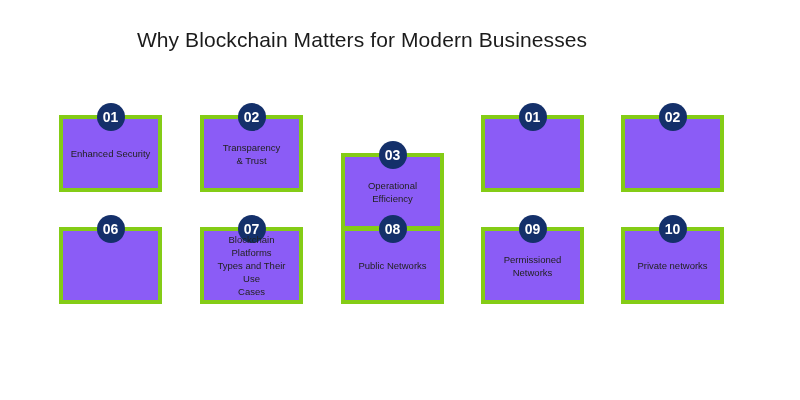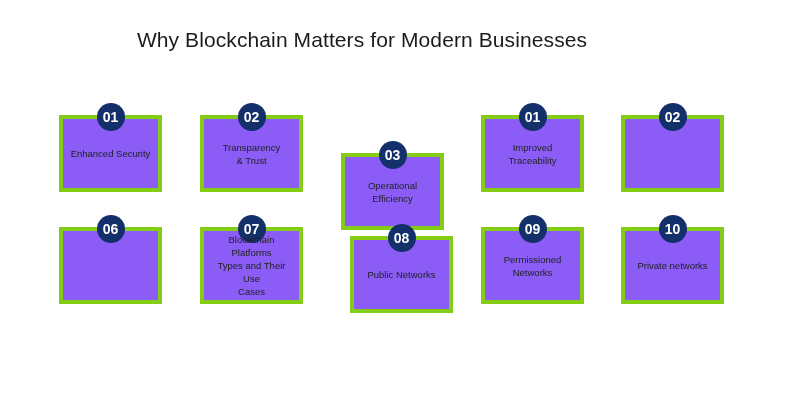--- a/index.html
+++ b/index.html
@@ -78,37 +78,35 @@
   <div class="card-text">Transparency
 &amp; Trust</div>
 </div>
 <div class="card" style="left:341px; top:115px;margin-top:38px;">
   <div class="badge">03</div>
   <div class="card-text">Operational
 Efficiency</div>
 </div>
 <div class="card" style="left:481px; top:115px;">
   <div class="badge">01</div>
-  <div class="card-text">Improved
-Traceability</div>
 </div>
 <div class="card" style="left:621px; top:115px;">
   <div class="badge">02</div>
 </div>
 
 <div class="card" style="left:59px; top:227px;">
   <div class="badge">06</div>
 </div>
 <div class="card" style="left:200px; top:227px;">
   <div class="badge">07</div>
   <div class="card-text">Blockchain Platforms
 Types and Their Use
 Cases</div>
 </div>
-<div class="card" style="left:341px; top:236px;margin-left:9px;">
+<div class="card" style="left:341px; top:227px;">
   <div class="badge">08</div>
   <div class="card-text">Public Networks</div>
 </div>
 <div class="card" style="left:481px; top:227px;">
   <div class="badge">09</div>
   <div class="card-text">Permissioned
 Networks</div>
 </div>
 <div class="card" style="left:621px; top:227px;padding-left:38px;">
   <div class="badge">10</div>

